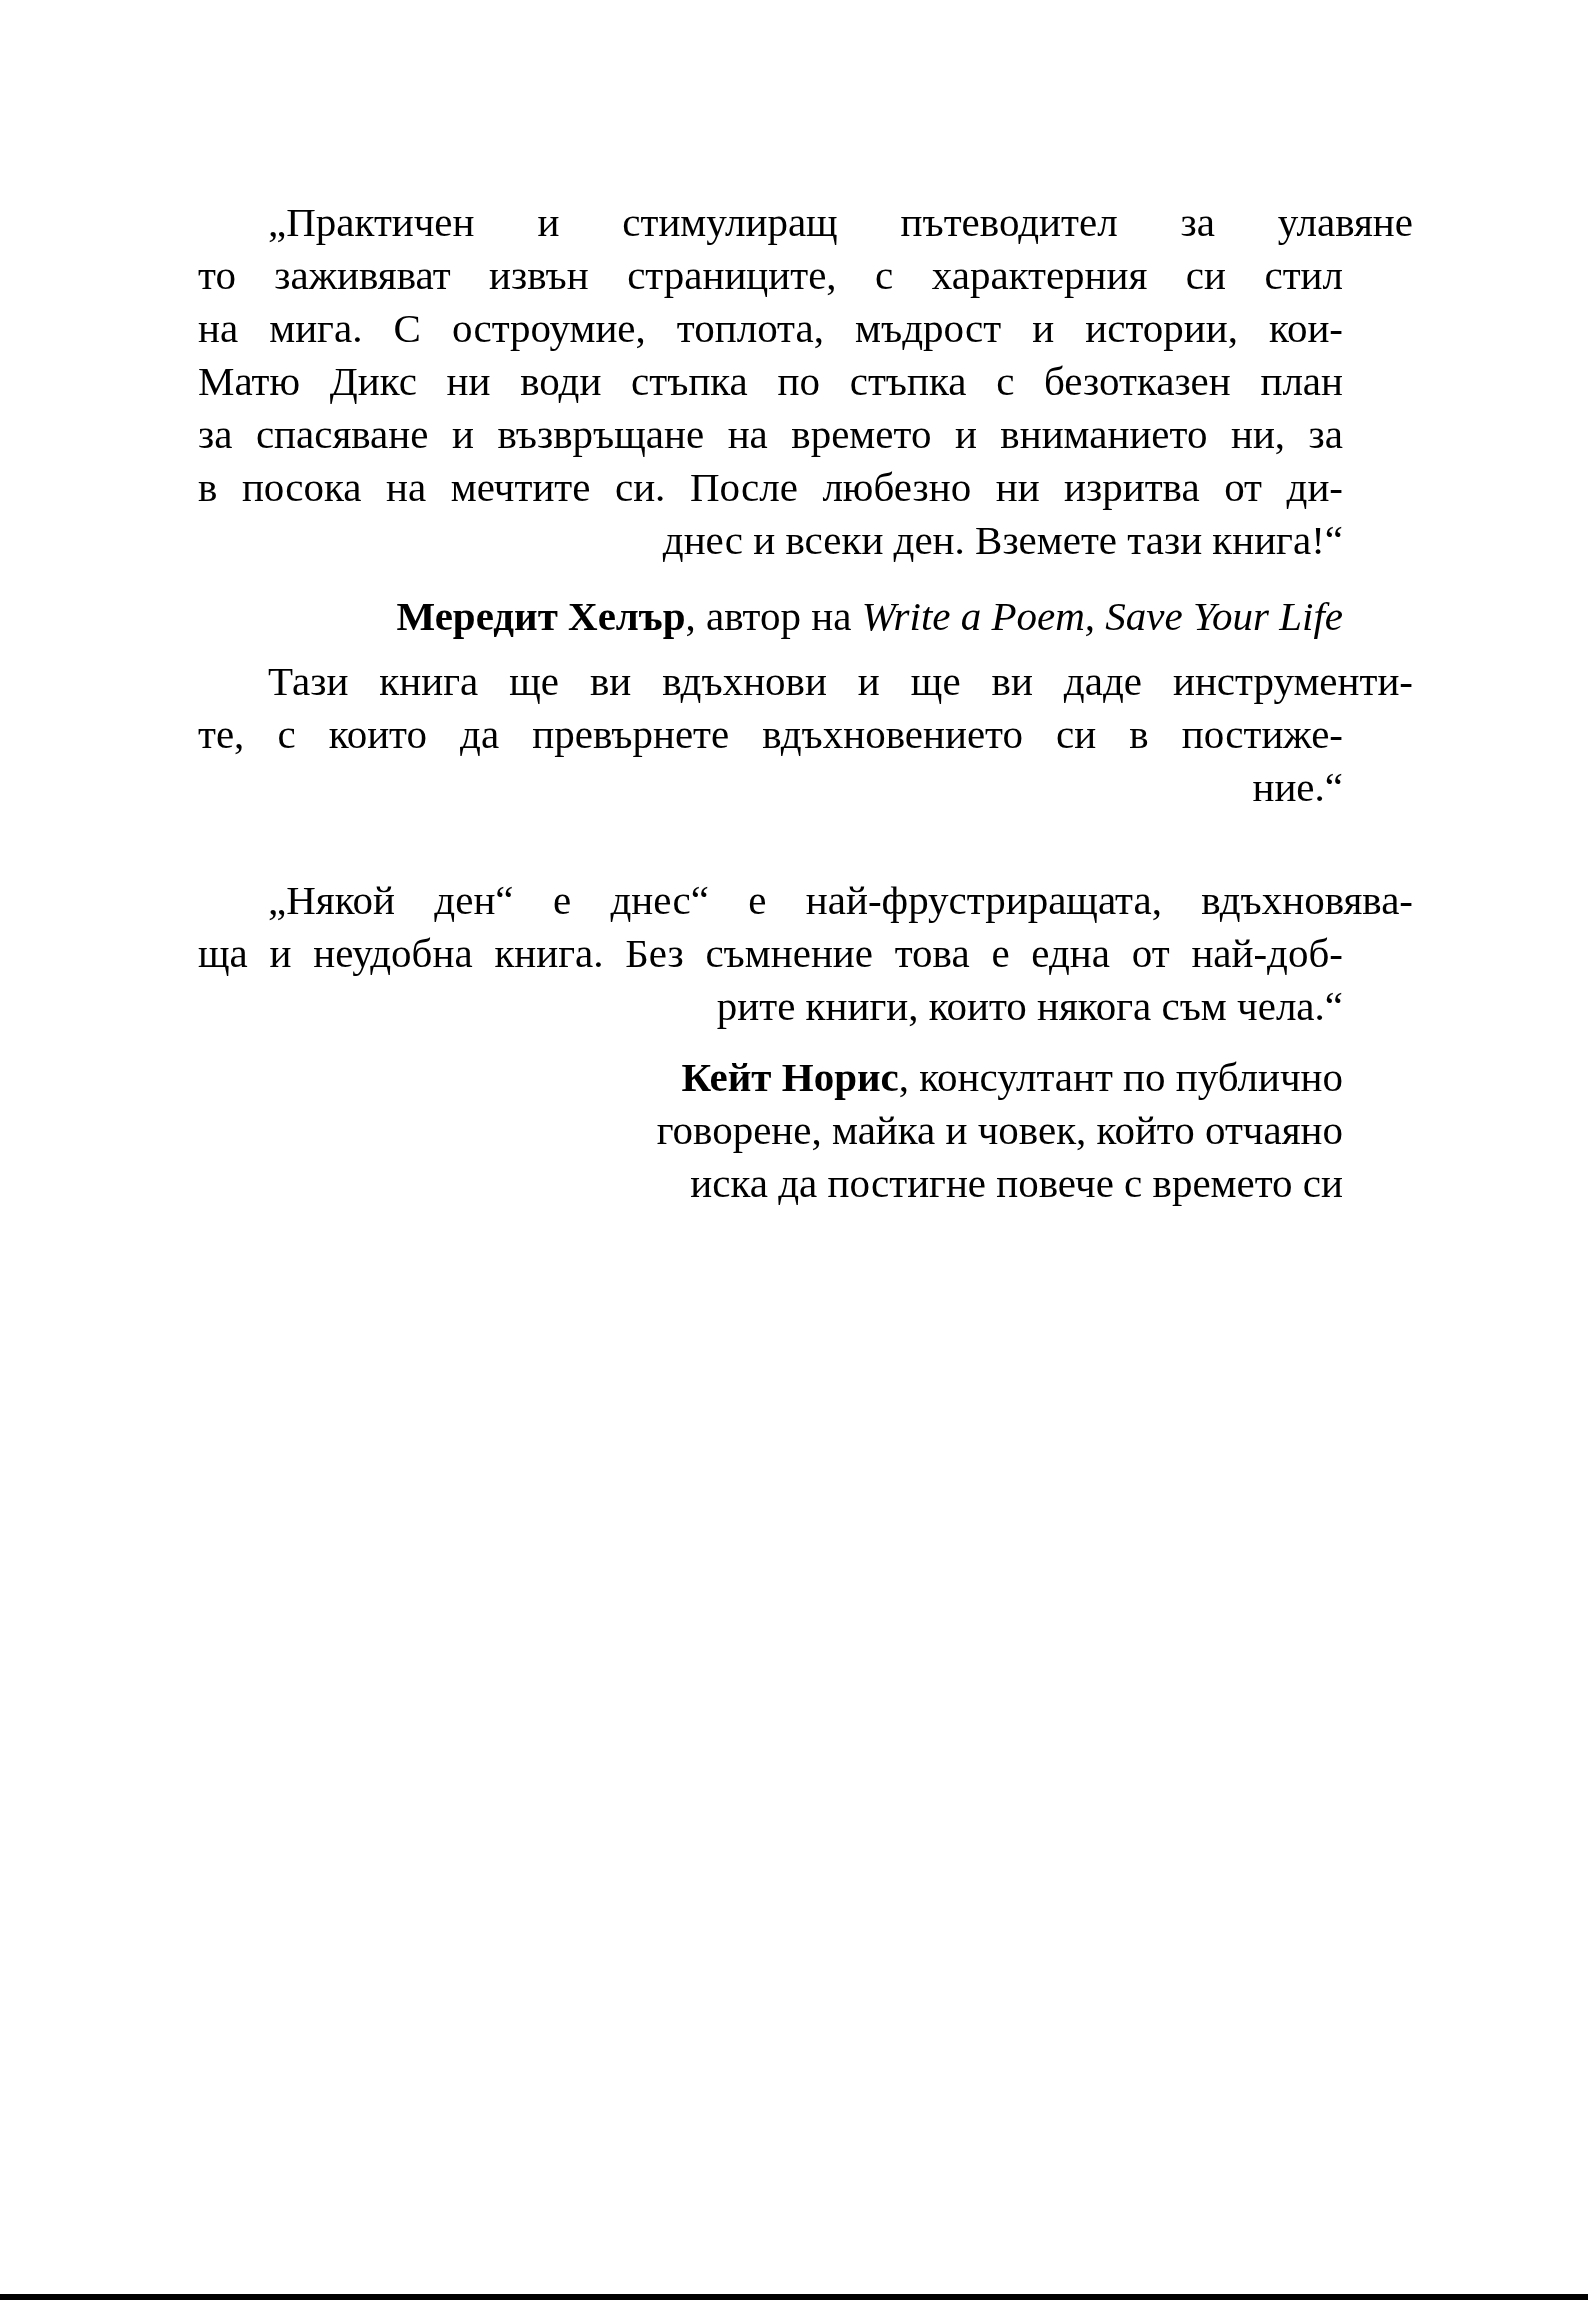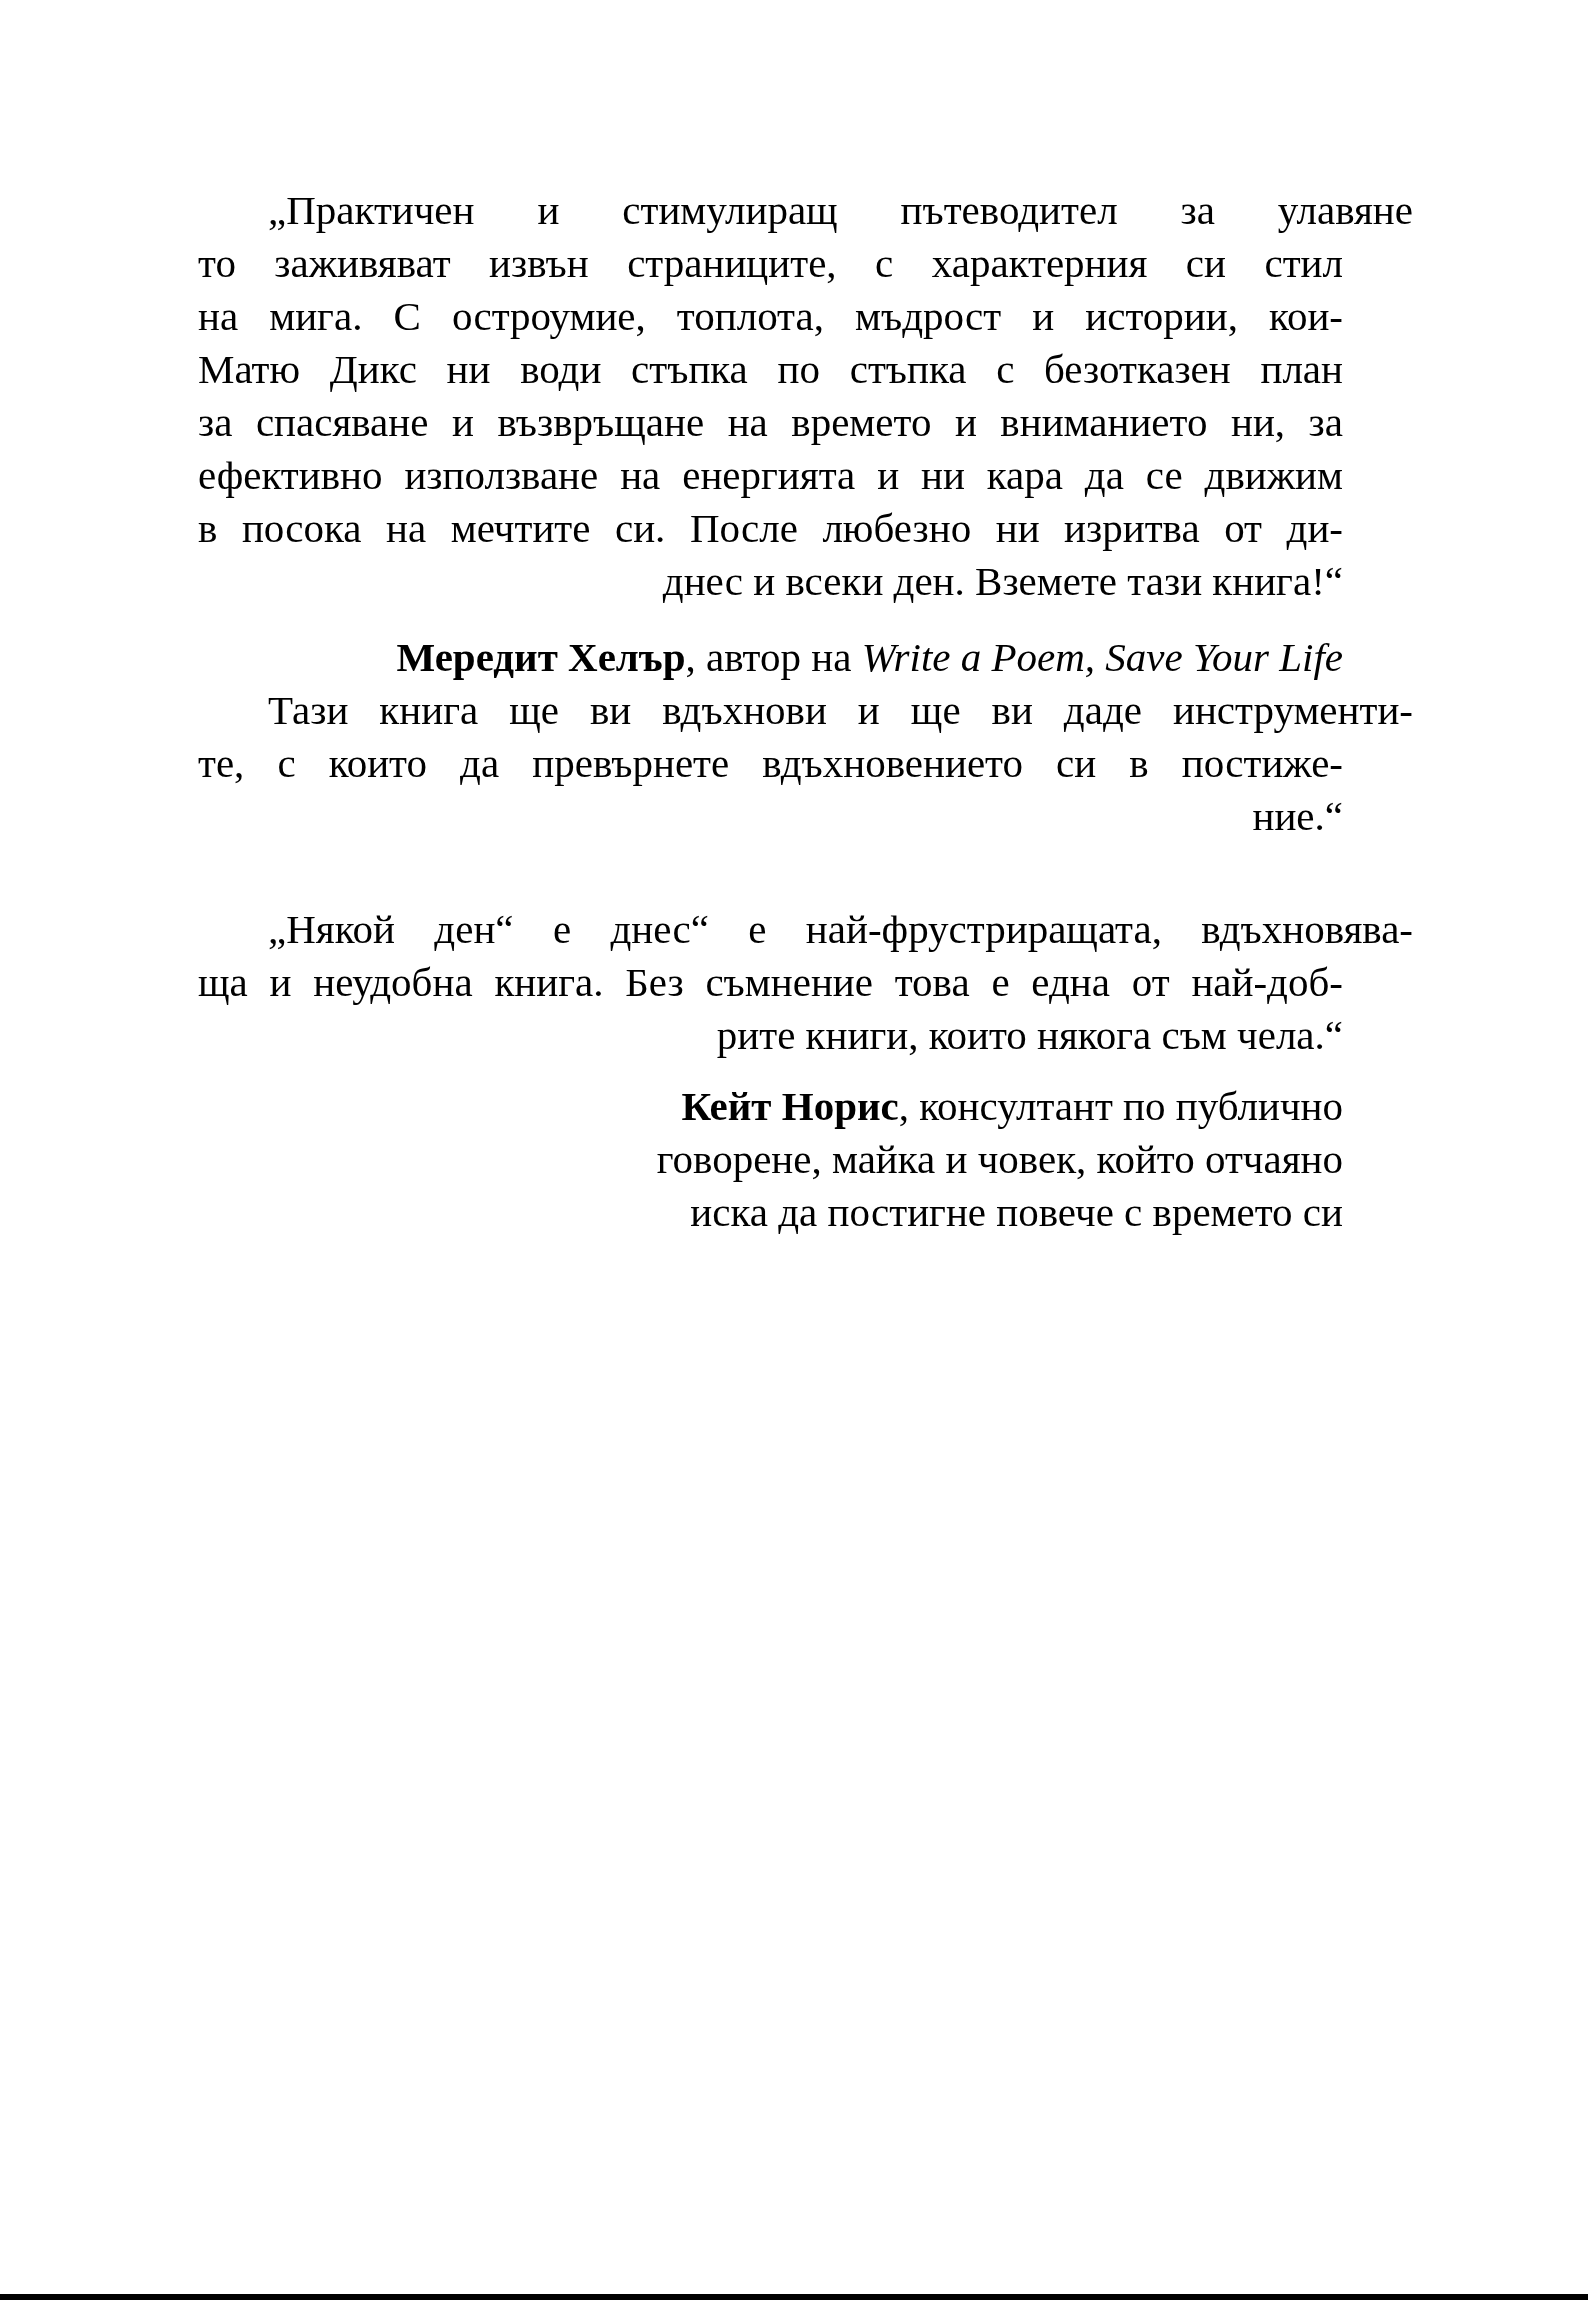--- a/index.html
+++ b/index.html
@@ -9,21 +9,21 @@
     position: relative; overflow: hidden;
     font-family: "Liberation Serif", "DejaVu Serif", serif;
   }
   .content {
     position: absolute; left: 198px; top: 184px; width: 1145px;
     font-size: 41px; line-height: 53px;
   }
   .line { width: 100%; }
   .para .jl { text-align: justify; text-align-last: justify; }
   .para .ll { text-align: right; }
-  .para .line:first-child { padding-left: 70px; }
+  .para .line:first-child { padding-left: 70px; margin-top: 12px; }
   .attr { text-align: right; }
   .attr .line { text-align: right; }
   .b { font-weight: bold; }
   .i { font-style: italic; }
   .gap-a { margin-top: 23px; }
   .gap-b { margin-top: 84px; }
   .gap-c { margin-top: 9.3px; }
   .gap-d { margin-top: 60px; }
   .gap-e { margin-top: 18px; }
   .bottom-bar {
@@ -34,21 +34,20 @@
 </head>
 <body>
 
 <div class="content">
   <div class="para">
       <div class="line jl">„Практичен и стимулиращ пътеводител за улавяне</div>
       <div class="line jl">то заживяват извън страниците, с характерния си стил</div>
       <div class="line jl">на мига. С остроумие, топлота, мъдрост и истории, кои-</div>
       <div class="line jl">Матю Дикс ни води стъпка по стъпка с безотказен план</div>
       <div class="line jl">за спасяване и възвръщане на времето и вниманието ни, за</div>
-      <div class="line jl">ефективно използване на енергията и ни кара да се движим</div>
       <div class="line jl">в посока на мечтите си. После любезно ни изритва от ди-</div>
       <div class="line ll">днес и всеки ден. Вземете тази книга!“</div>
     </div>
   <div class="attr gap-a">
       <div class="line"><span class="b">Мередит Хелър</span><span>, автор на </span><span class="i">Write a Poem, Save Your Life</span></div>
     </div>
   <div class="para">
       <div class="line jl">Тази книга ще ви вдъхнови и ще ви даде инструменти-</div>
       <div class="line jl">те, с които да превърнете вдъхновението си в постиже-</div>
       <div class="line ll">ние.“</div>

